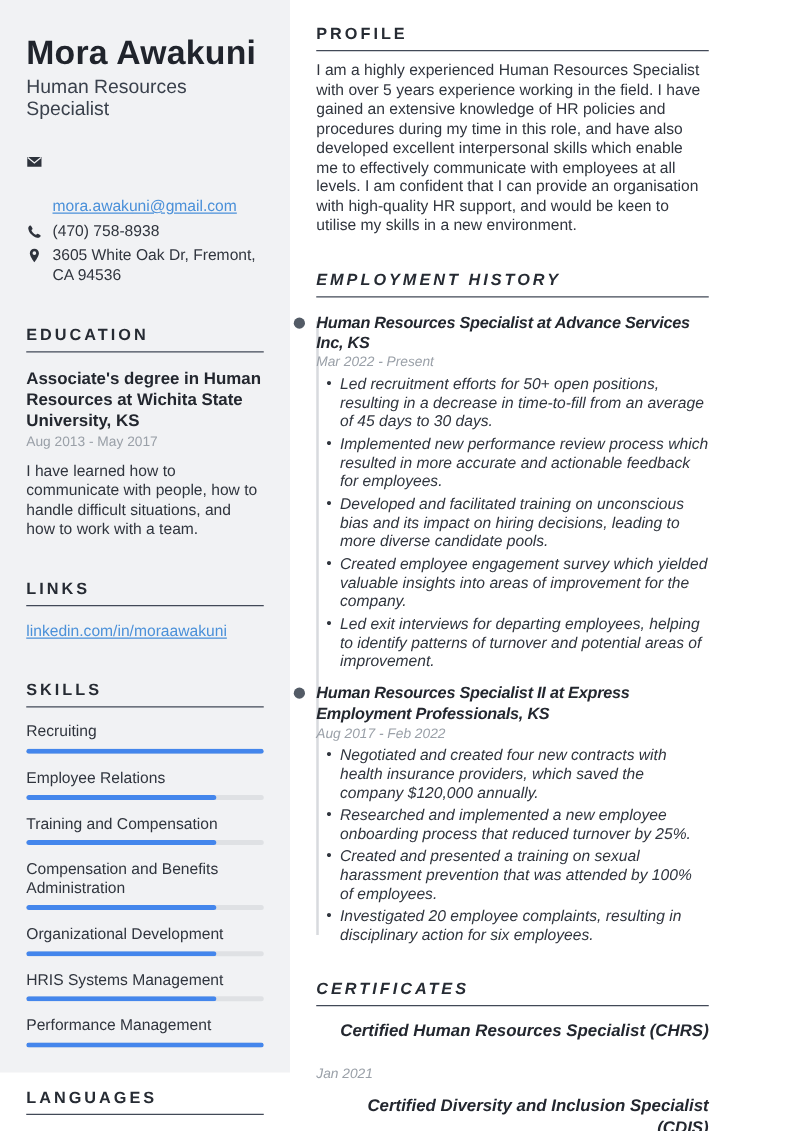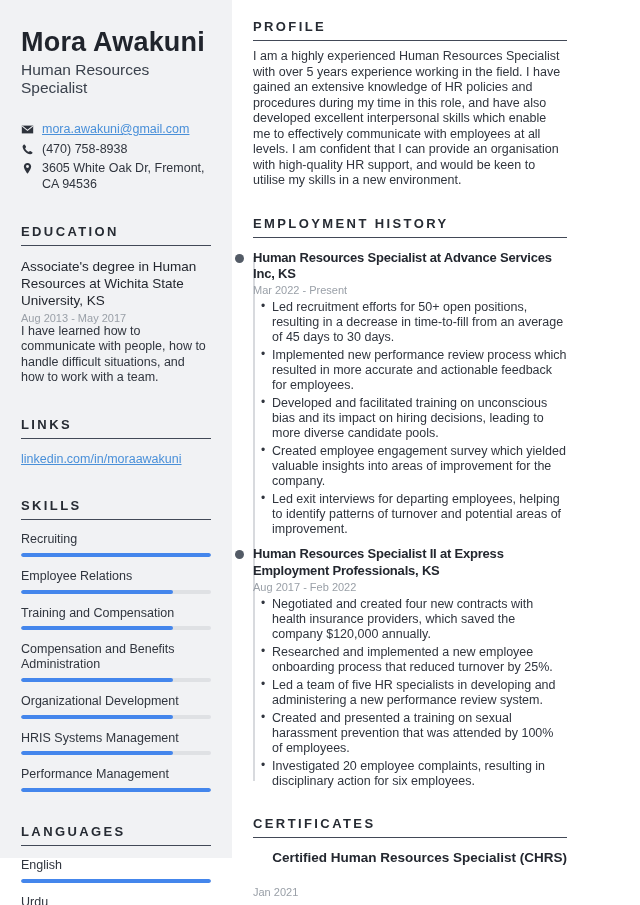--- a/index.html
+++ b/index.html
@@ -30,43 +30,43 @@
     position:absolute;left:0;top:0;width:232px;height:858px;
     background:var(--sidebar-bg);
     padding:27px 21px 0 21px;
   }
   .name{font-size:27px;font-weight:700;color:#20242c;letter-spacing:.2px;line-height:1.15;}
   .subtitle{font-size:15.5px;color:#3a414c;margin-top:3px;}
   .contact{margin-top:25px;font-size:12.5px;line-height:1.24;}
   .contact-row{display:flex;align-items:flex-start;margin-bottom:4px;}
   .contact-row .cicon{flex:0 0 14px;width:14px;height:14px;margin:1px 7px 0 0;color:#2e333c;}
   .contact-row svg{width:13px;height:13px;display:block;}
-  a.link{color:var(--link);text-decoration:underline;}
+  a.link{color:var(--link);text-decoration:underline;margin-top:36px;}
   .sec-head{
     font-size:13px;font-weight:700;letter-spacing:2.4px;color:var(--heading);
     padding-bottom:6px;border-bottom:1.5px solid var(--rule);
   }
   .side-sec{margin-top:32px;}
-  .edu-degree{font-size:13.5px;font-weight:400;color:#23272f;line-height:1.26;margin-top:12px;}
+  .edu-degree{font-size:13.5px;font-weight:700;color:#23272f;line-height:1.26;margin-top:12px;}
   .date{font-size:11px;color:var(--muted);}
   .edu-date{margin-top:3px;}
-  .edu-desc{font-size:12.5px;line-height:1.22;margin-top:0;}
+  .edu-desc{font-size:12.5px;line-height:1.22;margin-top:10px;}
   .links-body{margin-top:13px;font-size:12.5px;}
   .skill{margin-top:12px;}
   .skill-label{font-size:12.5px;line-height:1.18;}
   .bar{height:4px;background:var(--bar-bg);border-radius:2px;margin-top:6px;overflow:hidden;}
   .bar-fill{height:100%;background:var(--accent);border-radius:2px;}
 
   
   .main{
     position:absolute;left:232px;top:0;width:360px;height:905px;
     padding:19px 25px 0 21px;background:#fff;
   }
   .profile-text{font-size:12.5px;line-height:1.24;margin-top:8px;}
-  .main-sec{margin-top:27px;}
+  .main-sec{margin-top:27px;font-style:italic;}
   .timeline{position:relative;margin-top:12px;}
   .timeline::before{
     content:"";position:absolute;left:0;top:7px;bottom:8px;width:2px;background:var(--timeline);
   }
   .job{position:relative;margin-top:9px;}
   .job:first-child{margin-top:0;}
   .tdot{position:absolute;left:-18px;top:4px;width:9px;height:9px;border-radius:50%;background:var(--dot);}
   .job-title{font-size:13px;font-weight:700;letter-spacing:-0.2px;color:#23272f;line-height:1.3;}
   .job-date{margin-top:1px;}
   ul.bullets{margin:4px 0 0 0;padding-left:19px;}
@@ -219,21 +219,20 @@
           </ul>
         </div>
 
         <div class="job">
           <span class="tdot"></span>
           <div class="job-title">Human Resources Specialist II at Express Employment Professionals, KS</div>
           <div class="date job-date">Aug 2017 - Feb 2022</div>
           <ul class="bullets">
             <li>Negotiated and created four new contracts with health insurance providers, which saved the company $120,000 annually.</li>
             <li>Researched and implemented a new employee onboarding process that reduced turnover by 25%.</li>
-            <li>Led a team of five HR specialists in developing and administering a new performance review system.</li>
             <li>Created and presented a training on sexual harassment prevention that was attended by 100% of employees.</li>
             <li>Investigated 20 employee complaints, resulting in disciplinary action for six employees.</li>
           </ul>
         </div>
 
       </div>
     </section>
 
     <section class="main-sec">
       <div class="sec-head">CERTIFICATES</div>

